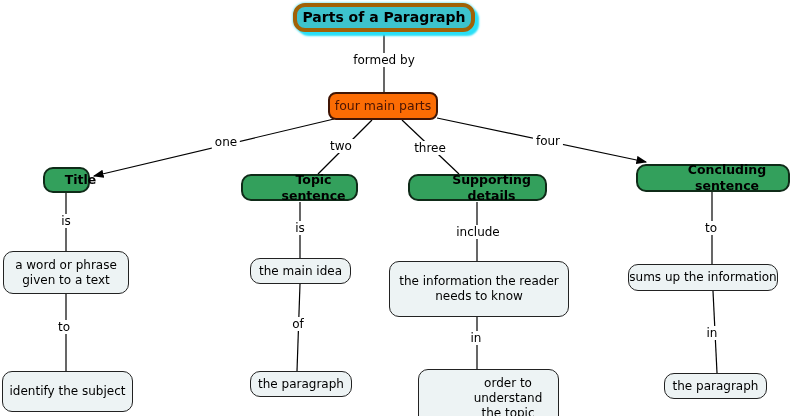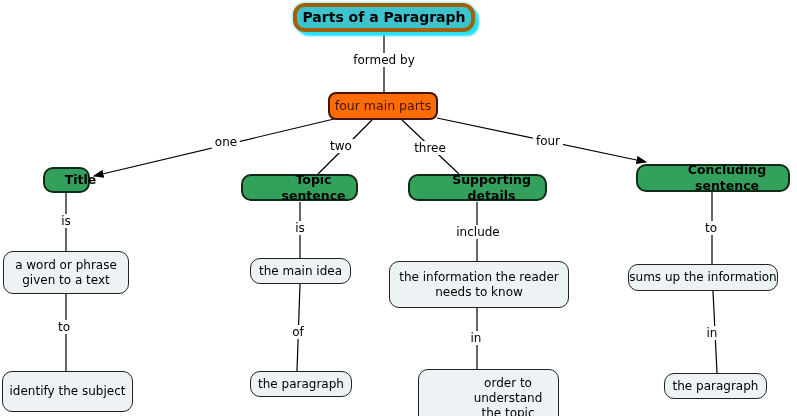--- a/index.html
+++ b/index.html
@@ -106,26 +106,26 @@
   <div class="node node-heading" style="left:43px; top:167px; width:47px; height:26px;">Title</div>
   <span class="link-label" style="left:66px; top:221px;">is</span>
   <div class="node node-detail" style="left:3px; top:251px; width:126px; height:43px;">a word or phrase
 given to a text</div>
   <span class="link-label" style="left:64px; top:327px;">to</span>
   <div class="node node-detail" style="left:2px; top:371px; width:131px; height:41px;">identify the subject</div>
 
   <div class="node node-heading" style="left:241px; top:174px; width:117px; height:27px;">Topic sentence</div>
   <span class="link-label" style="left:300px; top:228px;">is</span>
   <div class="node node-detail" style="left:250px; top:258px; width:101px; height:26px;">the main idea</div>
-  <span class="link-label" style="left:298px; top:332px;">of</span>
+  <span class="link-label" style="left:298px; top:324px;">of</span>
   <div class="node node-detail" style="left:250px; top:371px; width:102px; height:26px;">the paragraph</div>
 
   <div class="node node-heading" style="left:408px; top:174px; width:139px; height:27px;">Supporting details</div>
   <span class="link-label" style="left:478px; top:232px;">include</span>
-  <div class="node node-detail" style="left:389px; top:261px; width:180px; height:47px;">the information the reader
+  <div class="node node-detail" style="left:389px; top:261px; width:180px; height:56px;">the information the reader
 needs to know</div>
   <span class="link-label" style="left:476px; top:338px;">in</span>
   <div class="node node-detail" style="left:418px; top:369px; width:141px; height:58px;padding-left:39px;">order to understand
 the topic</div>
 
   <div class="node node-heading" style="left:636px; top:164px; width:154px; height:28px;">Concluding sentence</div>
   <span class="link-label" style="left:711px; top:228px;">to</span>
   <div class="node node-detail" style="left:628px; top:264px; width:150px; height:27px;">sums up the information</div>
   <span class="link-label" style="left:712px; top:333px;">in</span>
   <div class="node node-detail" style="left:664px; top:373px; width:103px; height:26px;">the paragraph</div>

